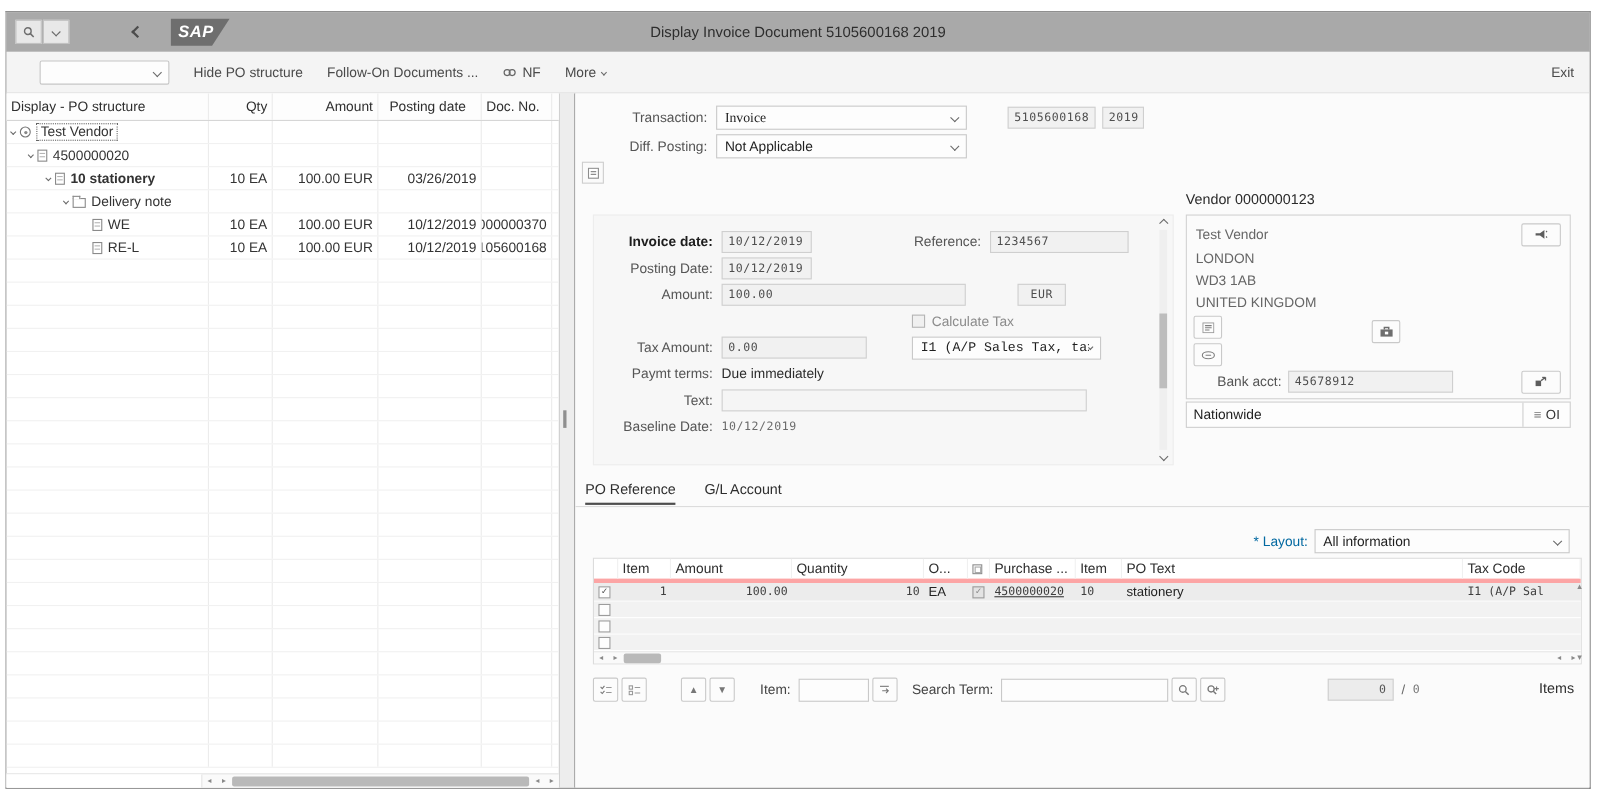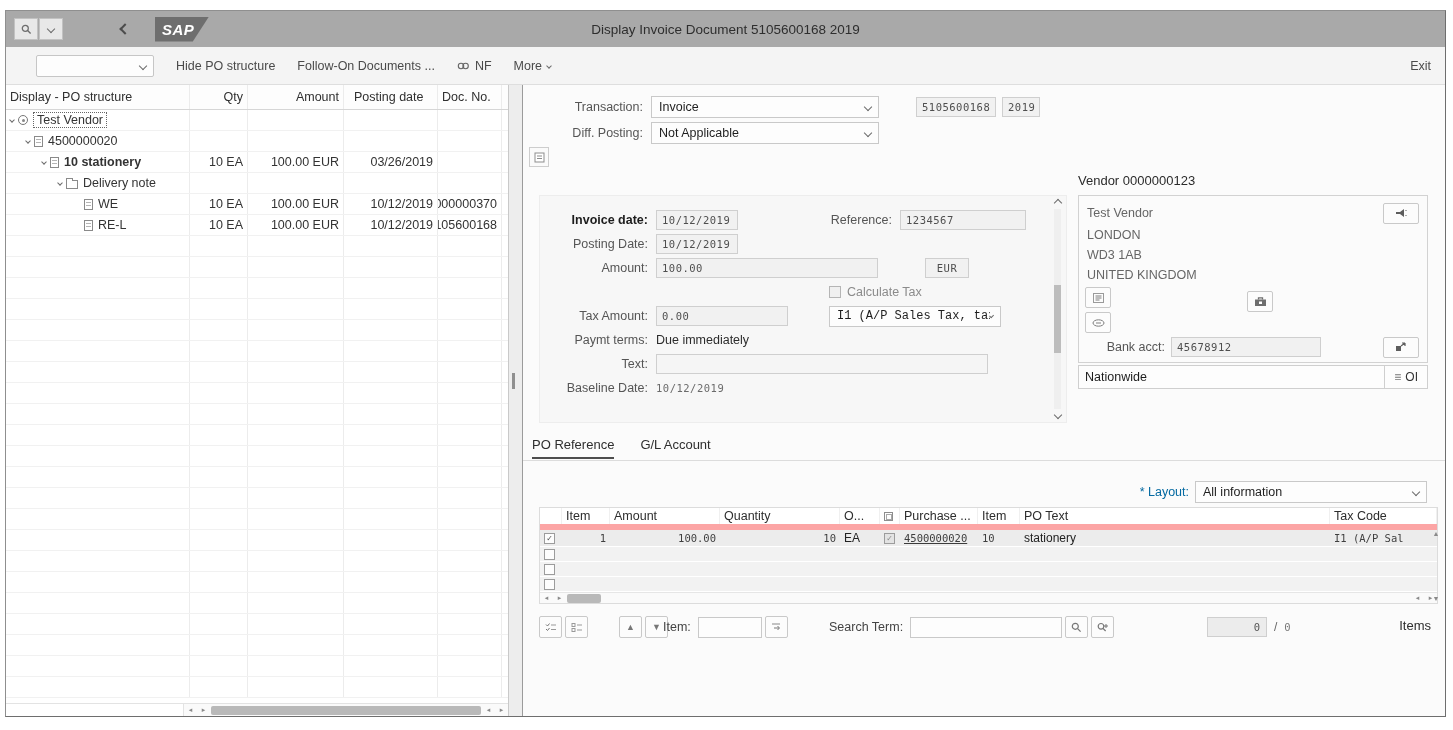--- a/index.html
+++ b/index.html
@@ -103,21 +103,21 @@
 
   
   .dtabs{position:absolute;top:352px;left:9px;display:flex;gap:26px;}
   .dhr{position:absolute;top:375px;left:0;right:0;border-top:1px solid #dcdcdc;}
   .layout-row{position:absolute;top:396px;right:18px;display:flex;align-items:center;gap:6px;}
   .layout-row .llabel{color:#0369a1;font-size:12.5px;}
   .layout-row .select{width:232px;}
 
   
   .ittable{position:absolute;top:422px;left:16px;width:899px;border:1px solid #dcdcdc;background:#fff;}
-  .ithead{display:flex;height:22px;align-items:center;border-bottom:6px solid #fca5a5;}
+  .ithead{display:flex;height:22px;align-items:center;border-bottom:4px solid #fca5a5;}
   .ithc{padding:0 4px;font-size:12.5px;color:#2d2d2d;white-space:nowrap;overflow:hidden;flex:none;border-right:1px solid #f0f0f0;height:100%;display:flex;align-items:center;}
   .ithc.fx,.itc.fx{flex:1;overflow:hidden;}
   .ind-ico{width:9px;height:9px;border:1px solid #8d8d8d;position:relative;display:inline-block;}
   .ind-ico::after{content:"";position:absolute;left:1px;top:1px;width:4px;height:4px;border:1px solid #a9a9a9;}
   .itrow{display:flex;align-items:center;border-bottom:1px solid #fff;}
   .itrow.data{height:17px;background:#ececec;font-family:"DejaVu Sans Mono",monospace;font-size:10.5px;color:#3f3f3f;}
   .itrow.data .unit{font-family:"Liberation Sans",sans-serif;font-size:12px;color:#222;}
   .itrow.empty{height:15px;background:#f2f2f2;}
   .itc{padding:0 4px;white-space:nowrap;overflow:hidden;flex:none;height:100%;display:flex;align-items:center;}
   .itc.num{justify-content:flex-end;}
@@ -440,21 +440,21 @@
         <span class="sarr">▸</span>
       </div>
     </div>
 
     <div class="splitter"></div>
 
     <div class="rp">
 
       <div class="row-abs hdr-row1">
         <span class="flabel">Transaction:</span>
-        <div class="select" style="width:228px;margin-left:8px;">
+        <div class="select" style="width:228px;margin-left:8px;font-family:Liberation Serif, serif;">
           <span>Invoice</span>
           <span class="chev"></span>
         </div>
         <div class="field" style="width:80px;margin-left:37px;">5105600168</div>
         <div class="field" style="width:38px;margin-left:6px;">2019</div>
       </div>
       <div class="row-abs hdr-row2">
         <span class="flabel">Diff. Posting:</span>
         <div class="select" style="width:228px;margin-left:8px;">
           <span>Not Applicable</span>
@@ -700,21 +700,21 @@
           </div>
         </div>
         <div class="fg" style="left:80px;">
           <div class="sqbtn">
                 <span>▲</span>
               </div>
           <div class="sqbtn">
                 <span>▼</span>
               </div>
         </div>
-        <div class="fg" style="left:124px;">
+        <div class="fg" style="left:152px;">
           <span class="flbl">Item:</span>
           <input class="finput" style="width: 64px;" value="">
           <div class="sqbtn">
             <span>
               <svg width="11" height="10" viewBox="0 0 11 10">
                     <line x1="1" y1="2" x2="9" y2="2" stroke="#888"></line>
                     <path d="M3 6 h5 M6.5 4 L8.5 6 6.5 8" fill="none" stroke="#777"></path>
                   </svg>
             </span>
           </div>

